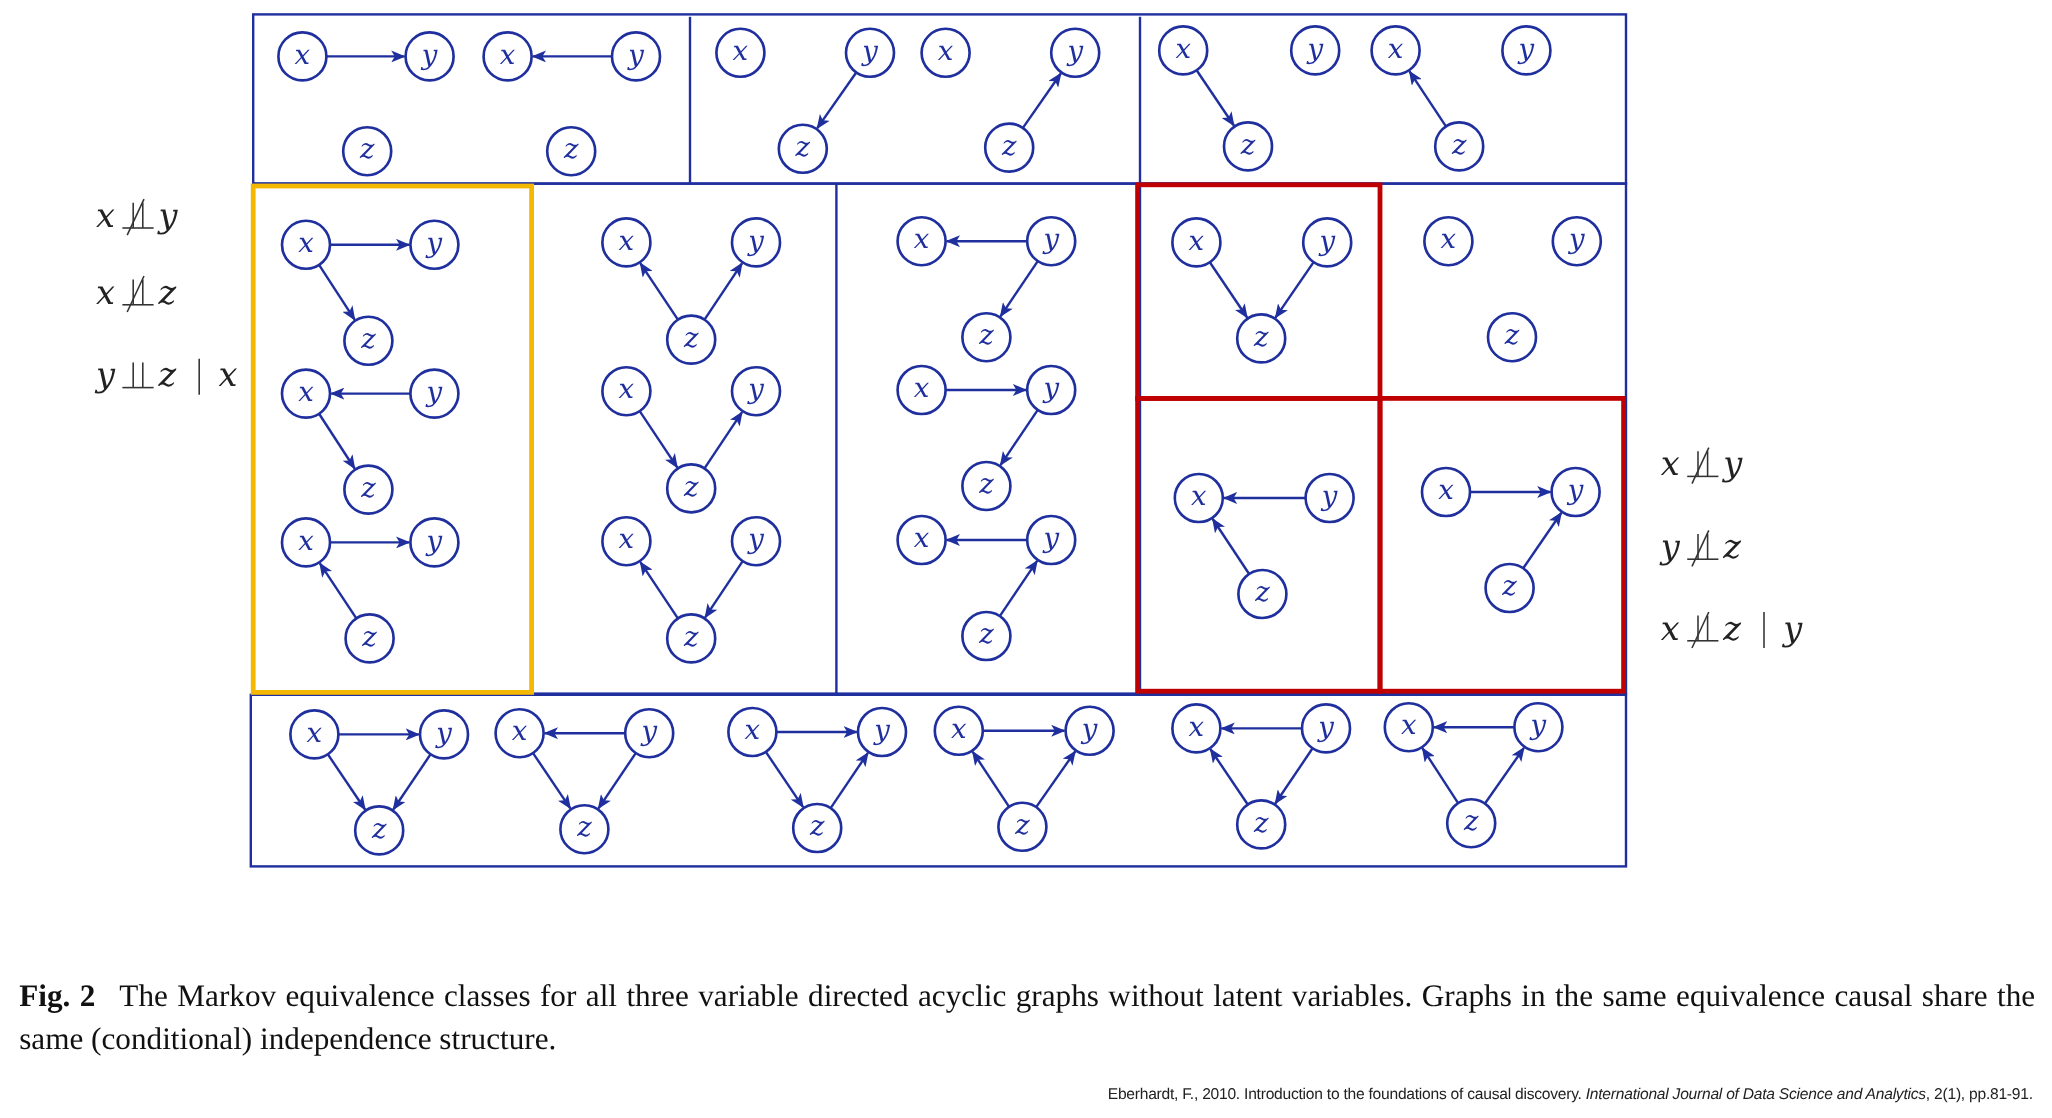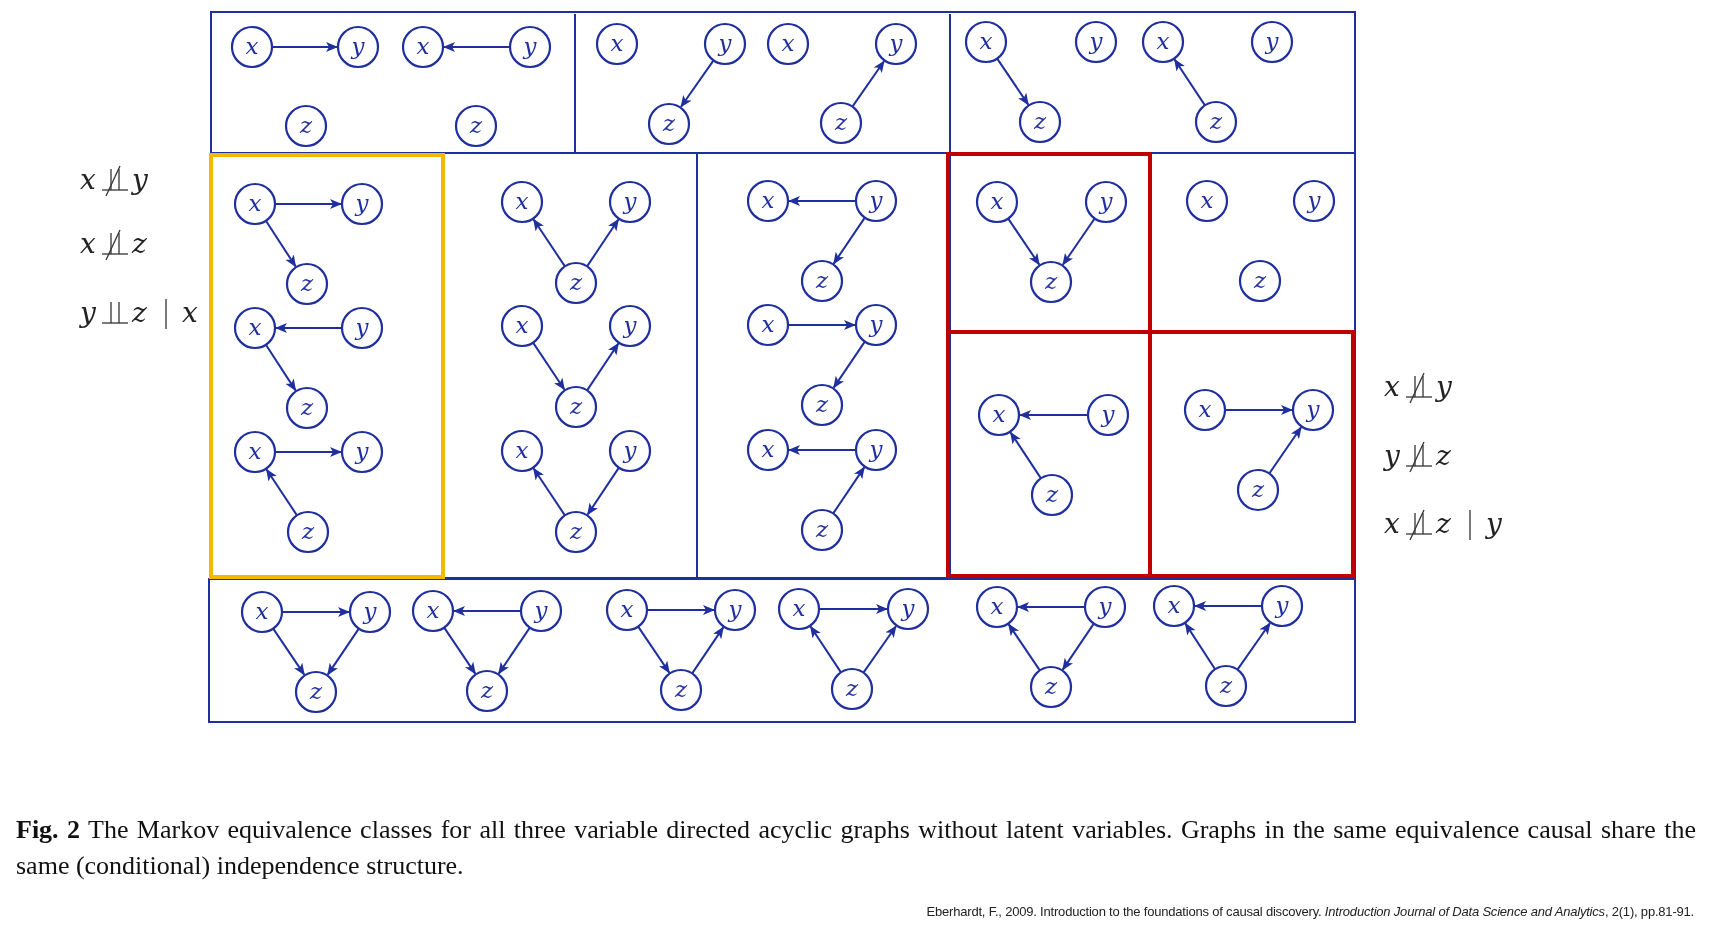--- a/index.html
+++ b/index.html
@@ -8,21 +8,21 @@
   .node-circle { fill: #ffffff; stroke: #1f2f9e; stroke-width: 2.2; }
   .node-label { font-family: "DejaVu Serif", serif; font-style: italic; font-size: 23px; fill: #1f2f9e; text-anchor: middle; dominant-baseline: central; }
   .edge { stroke: #1f2f9e; stroke-width: 2; fill: none; }
   .ind-text { font-family: "DejaVu Serif", serif; font-style: italic; font-size: 28px; fill: #222; }
   .ind-sym { stroke: #333; stroke-width: 1.3; fill: none; }
   #caption {
     position: absolute; left: 16px; top: 812px; width: 1680px;
     font-family: "Liberation Serif", serif; font-size: 26px; color: #111;
     line-height: 36px; text-align: justify; text-align-last: left;
   }
-  #caption .fig-num { font-weight: bold; margin-right: 8px; }
+  #caption .fig-num { font-weight: bold; margin-right: 20px; }
   #citation {
     position: absolute; right: 16px; top: 904px;
     font-family: "Liberation Sans", sans-serif; font-size: 13px; color: #222;
     letter-spacing: -0.2px;
   }
   #citation i { font-style: italic; }
 </style>
 </head>
 <body>
 
@@ -513,14 +513,14 @@
         <text x="1486" y="533" class="ind-text">y</text>
       </g>
     </g>
 </svg>
 
 <div id="caption">
   <span class="fig-num">Fig. 2</span><span>The Markov equivalence classes for all three variable directed acyclic graphs without latent variables. Graphs in the same equivalence causal share the same (conditional) independence structure.</span>
 </div>
 
 <div id="citation">
-  <span>Eberhardt, F., 2009. Introduction to the foundations of causal discovery. </span><i>Introduction Journal of Data Science and Analytics</i><span>, 2(1), pp.81-91.</span>
+  <span>Eberhardt, F., 2010. Introduction to the foundations of causal discovery. </span><i>International Journal of Data Science and Analytics</i><span>, 2(1), pp.81-91.</span>
 </div>
 
 </body></html>

